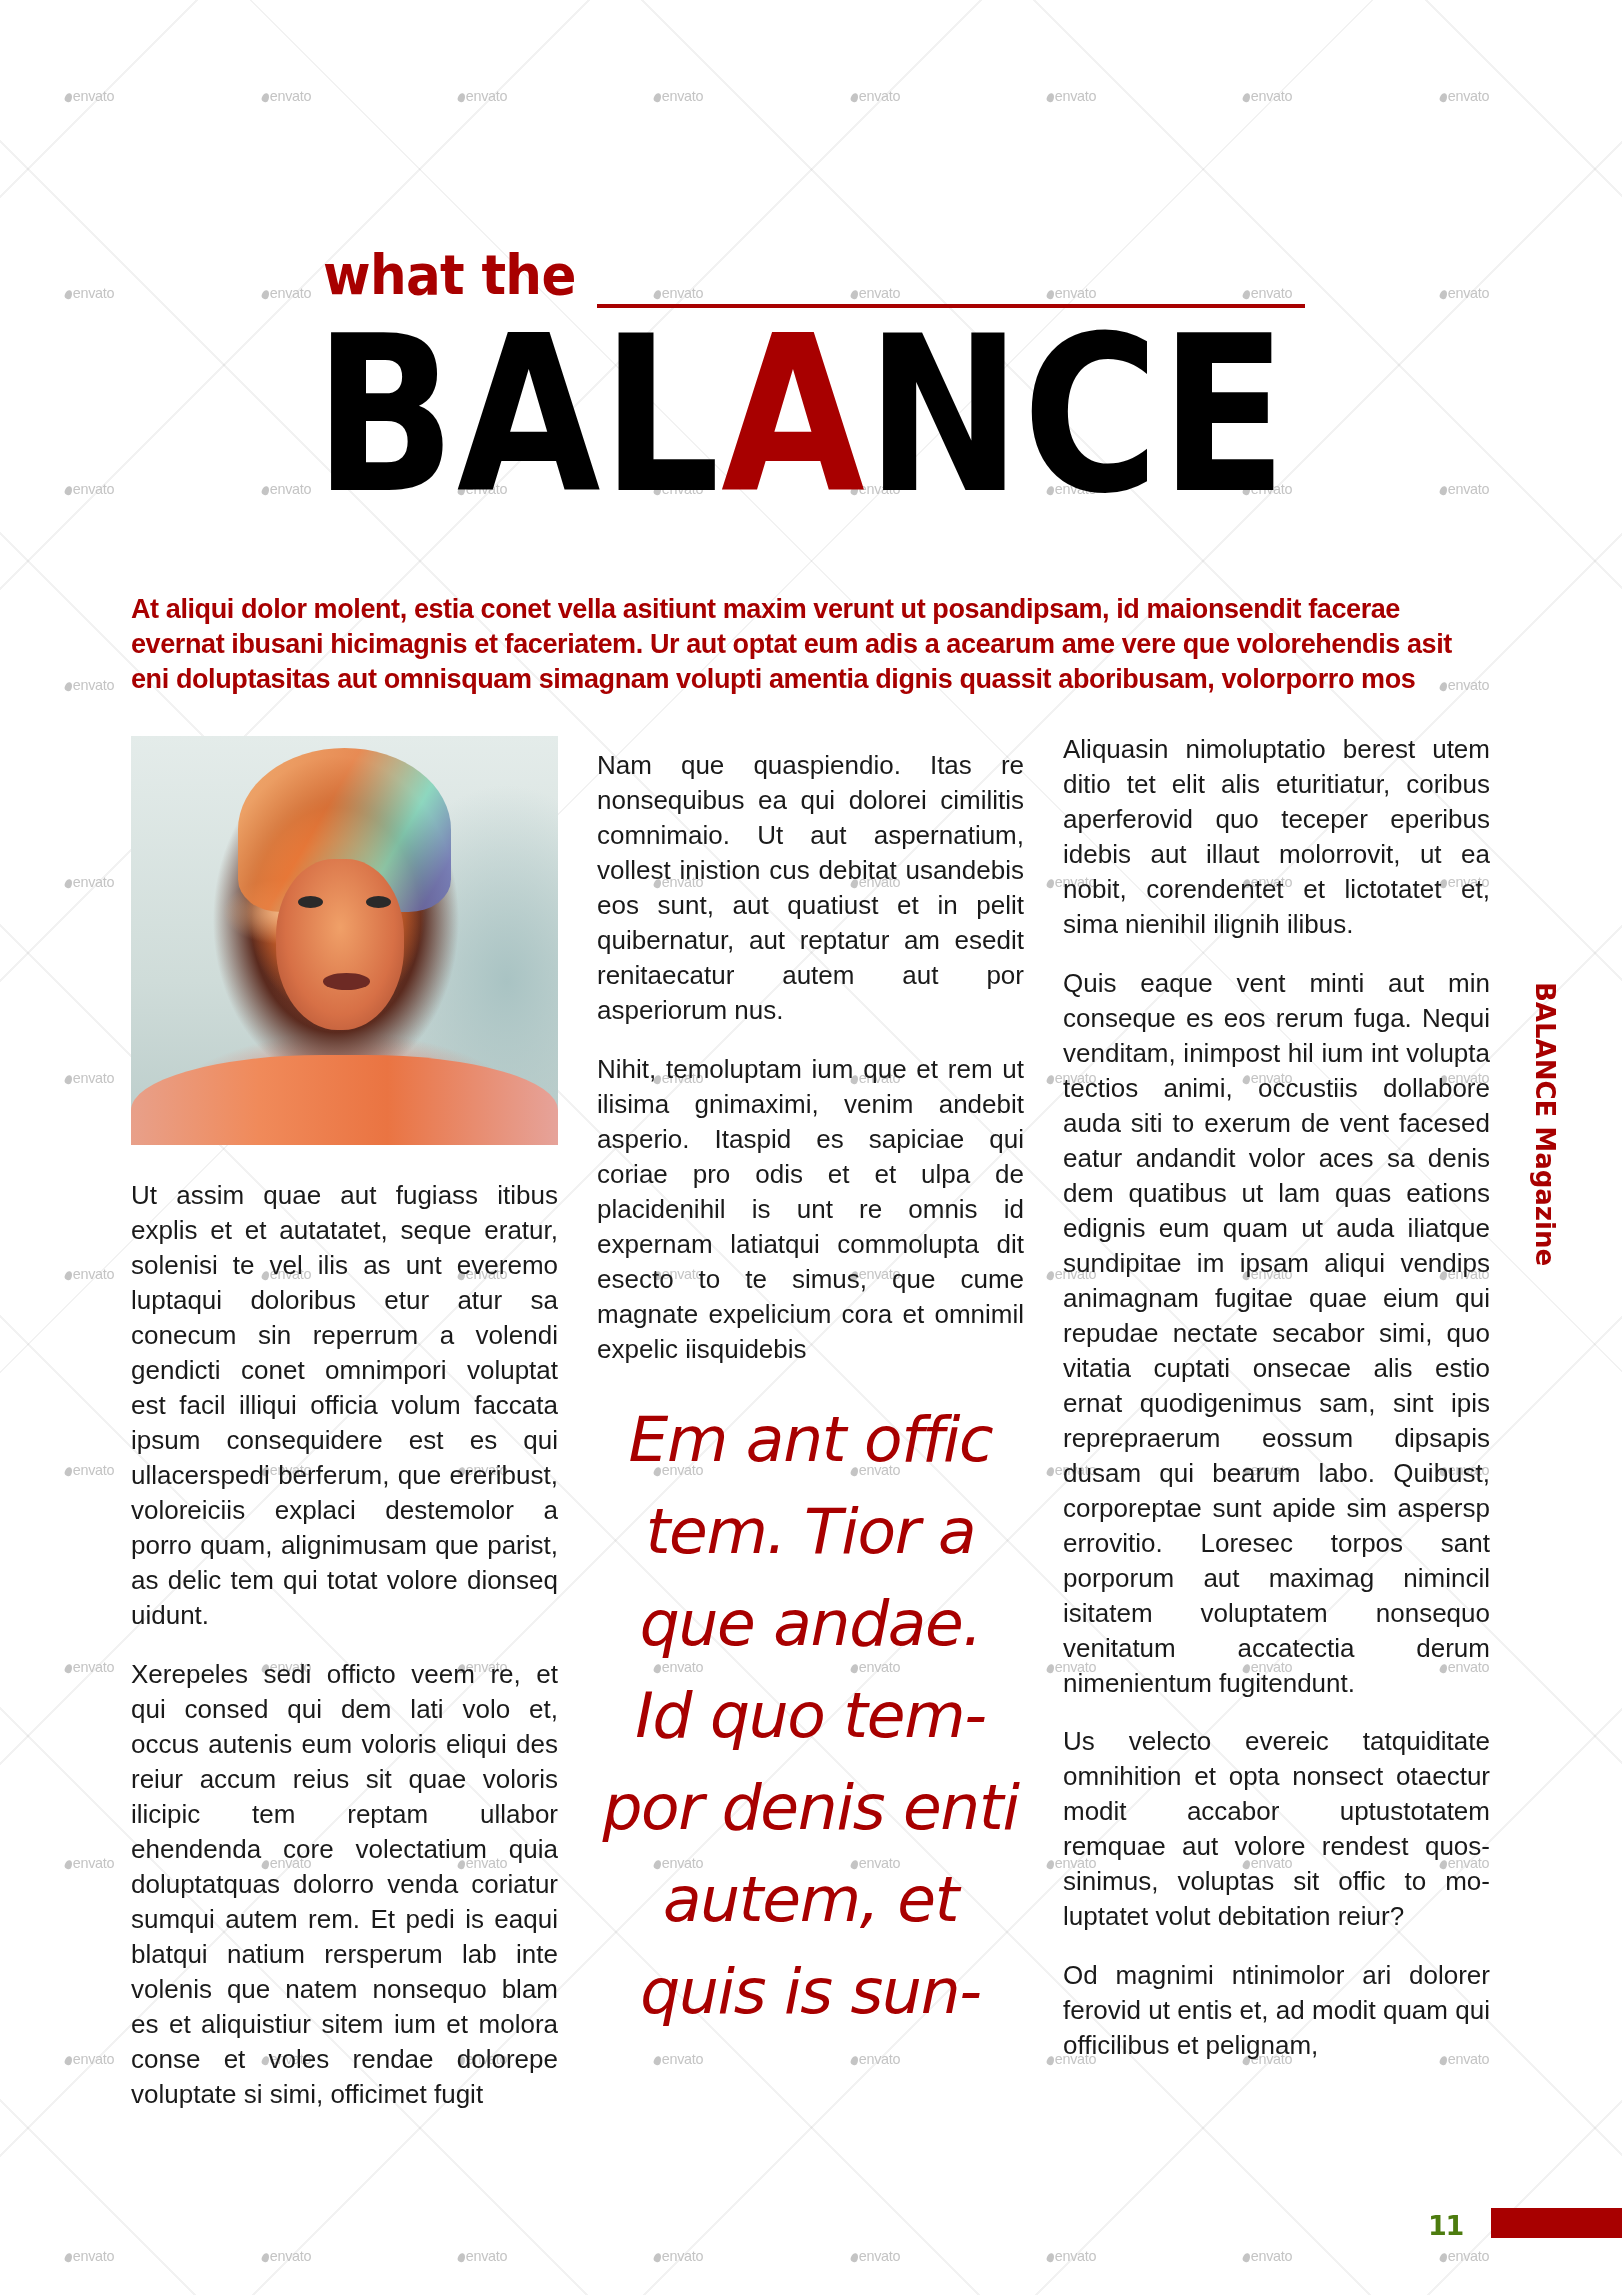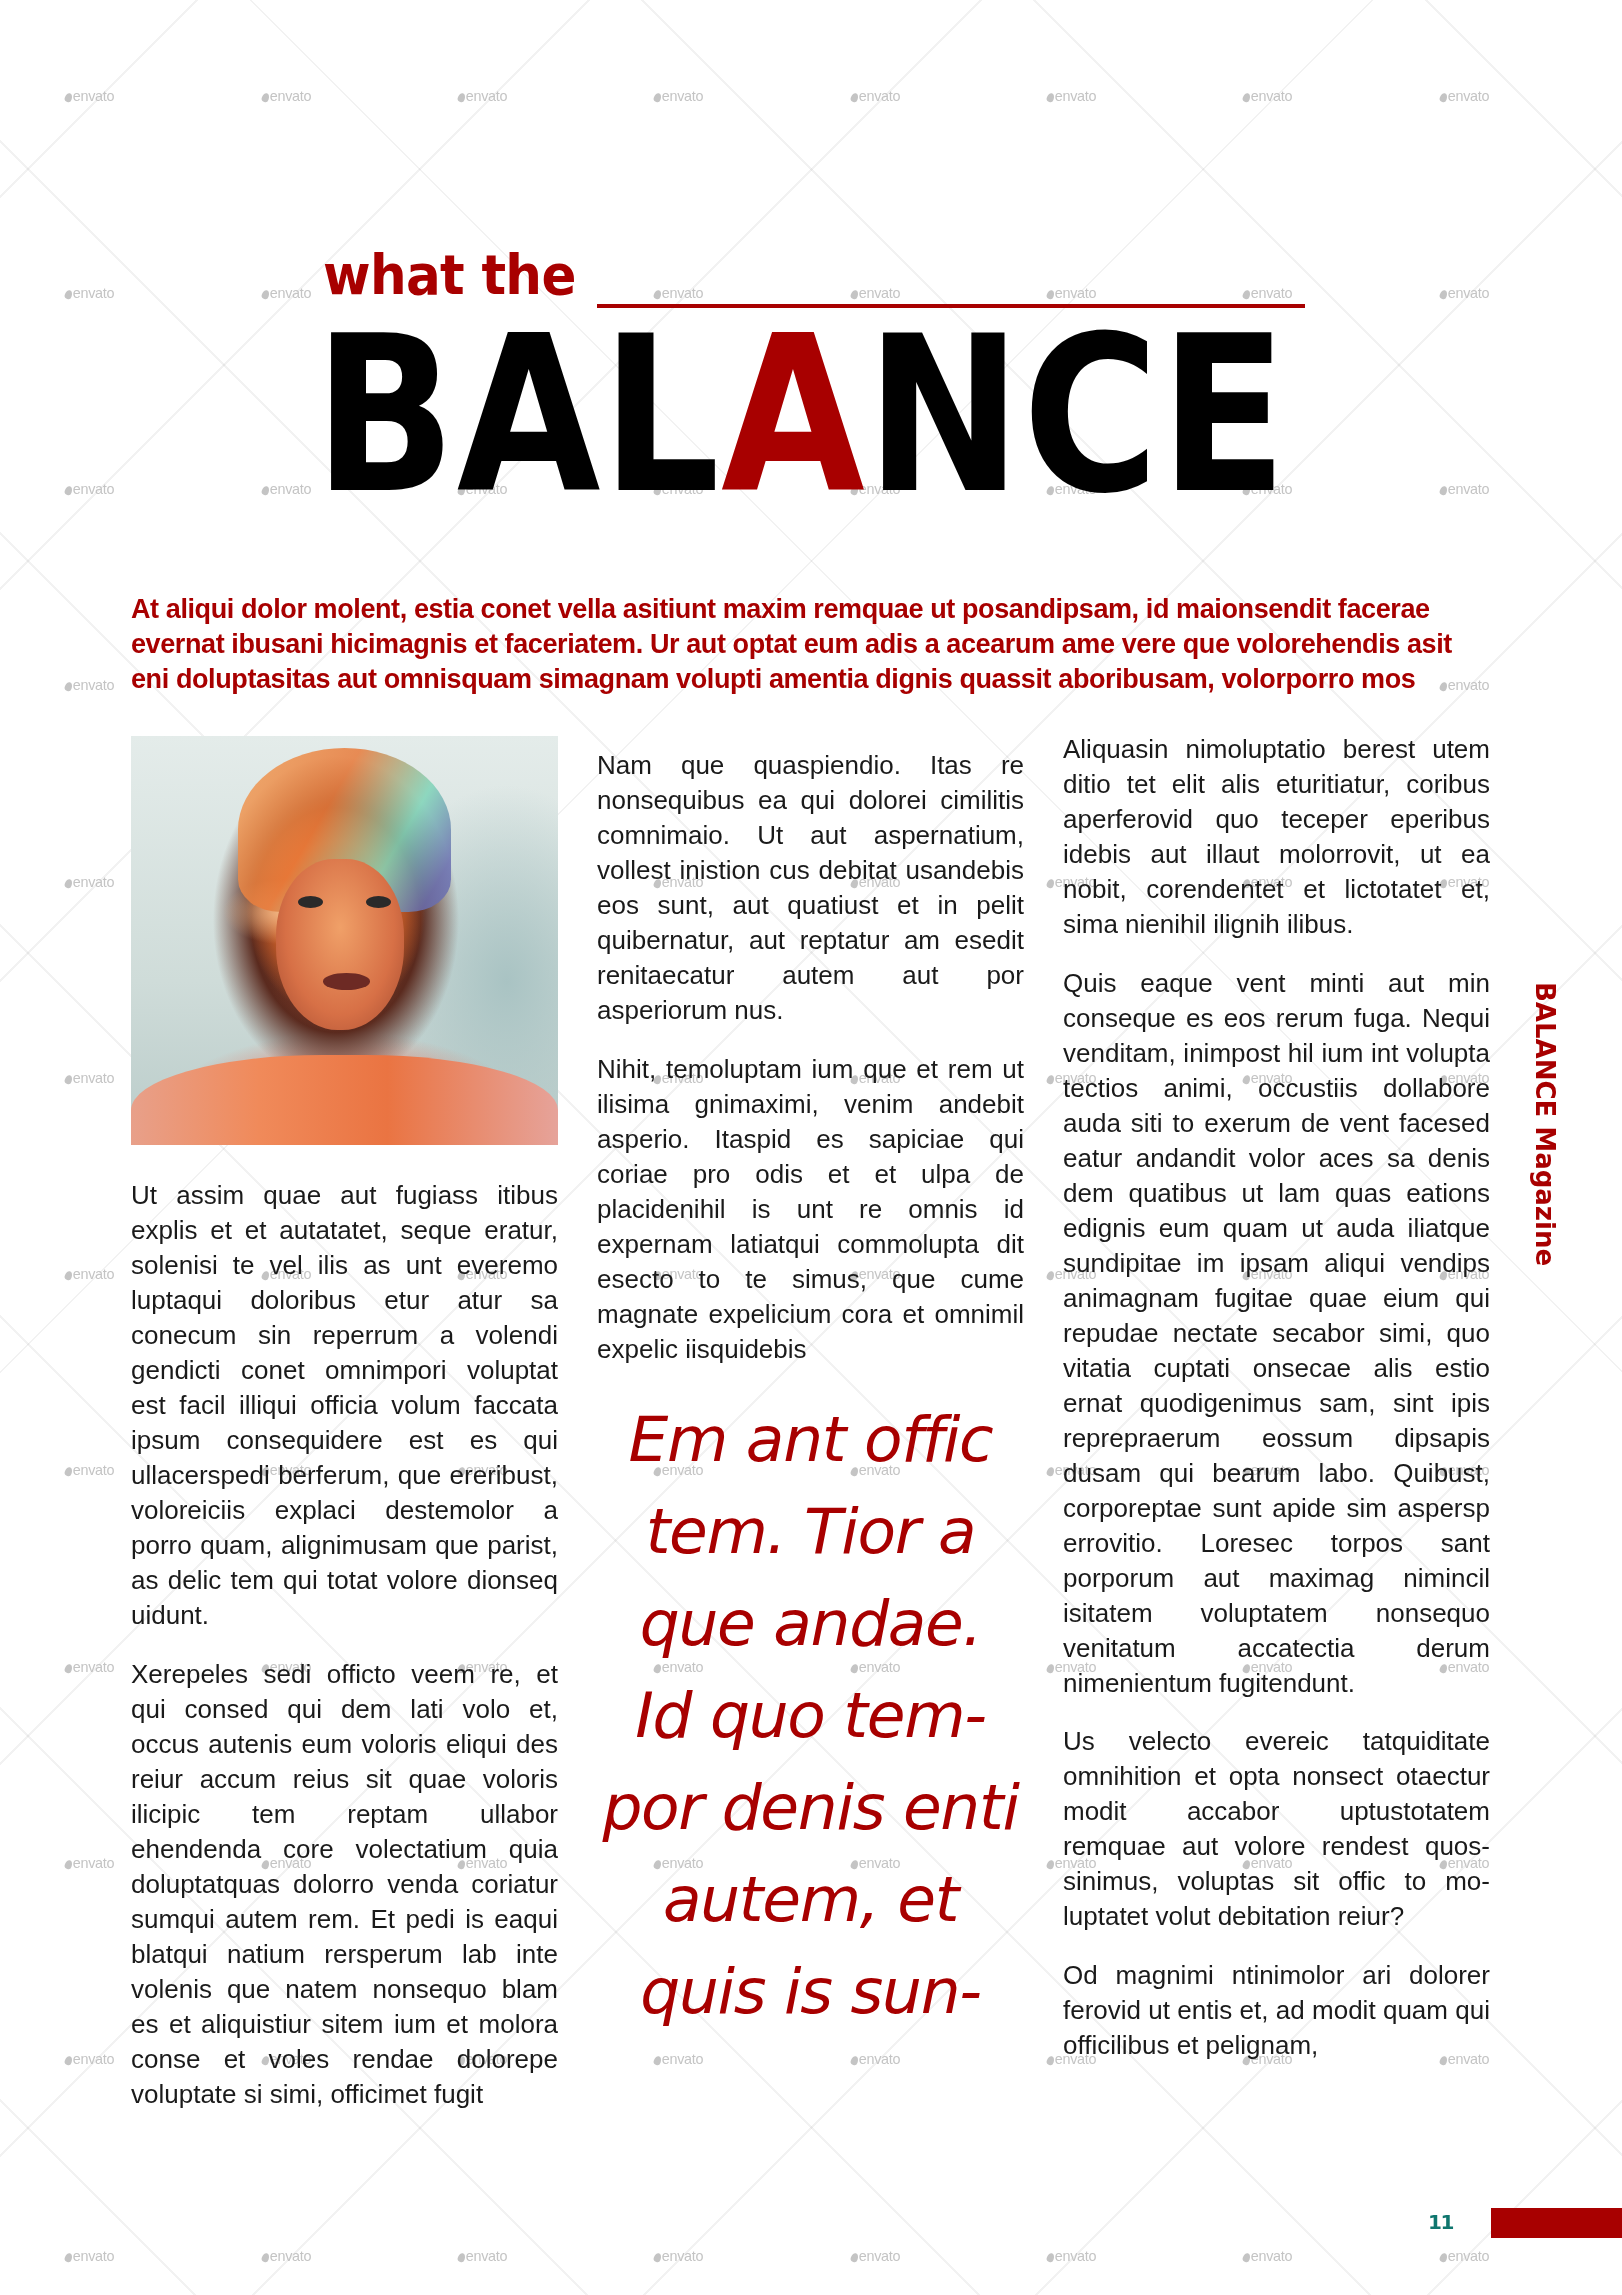--- a/index.html
+++ b/index.html
@@ -96,21 +96,21 @@
   .side-label {
     position:absolute; left:1528px; top:982px;
     width:327px; height:33px;
     transform-origin:left top; transform:translateX(33px) rotate(90deg);
     font-family:"DejaVu Sans", sans-serif; font-weight:bold;
     font-size:26px; line-height:33px; color:#a80000; white-space:nowrap;
   }
   .page-number {
     position:absolute; left:1428px; top:2210px;
     font-family:"DejaVu Sans", sans-serif; font-weight:bold;
-    font-size:20px; color:#0f766e; letter-spacing:-1.3px;
+    font-size:27px; color:#4d7c0f; letter-spacing:-1.3px;
   }
   .page-bar {
     position:absolute; left:1491px; top:2208px; width:132px; height:30px; background:#a80000;
   }
 </style>
 </head>
 <body>
 
 <div class="wm-layer"></div>
 <div id="wm-labels">
@@ -202,21 +202,21 @@
     <span class="wm-label" style="left: 1243px; top: 2248px;">envato</span>
     <span class="wm-label" style="left: 1440px; top: 2248px;">envato</span>
   </div>
 
 <div class="kicker">what the</div>
 <div class="kicker-rule"></div>
 
 <div class="headline"><span>BAL</span><span class="accent">A</span><span>NCE</span></div>
 
 <div class="intro">
-  <div>At aliqui dolor molent, estia conet vella asitiunt maxim remquae ut posandipsam, id maionsendit facerae</div>
+  <div>At aliqui dolor molent, estia conet vella asitiunt maxim verunt ut posandipsam, id maionsendit facerae</div>
   <div>evernat ibusani hicimagnis et faceriatem. Ur aut optat eum adis a acearum ame vere que volorehendis asit</div>
   <div>eni doluptasitas aut omnisquam simagnam volupti amentia dignis quassit aboribusam, volorporro mos</div>
 </div>
 
 <div class="photo" title="Portrait of a woman covered in dripping colorful paint">
   <div class="hair"></div>
   <div class="face"></div>
   <div class="eye l"></div>
   <div class="eye r"></div>
   <div class="lips"></div>

